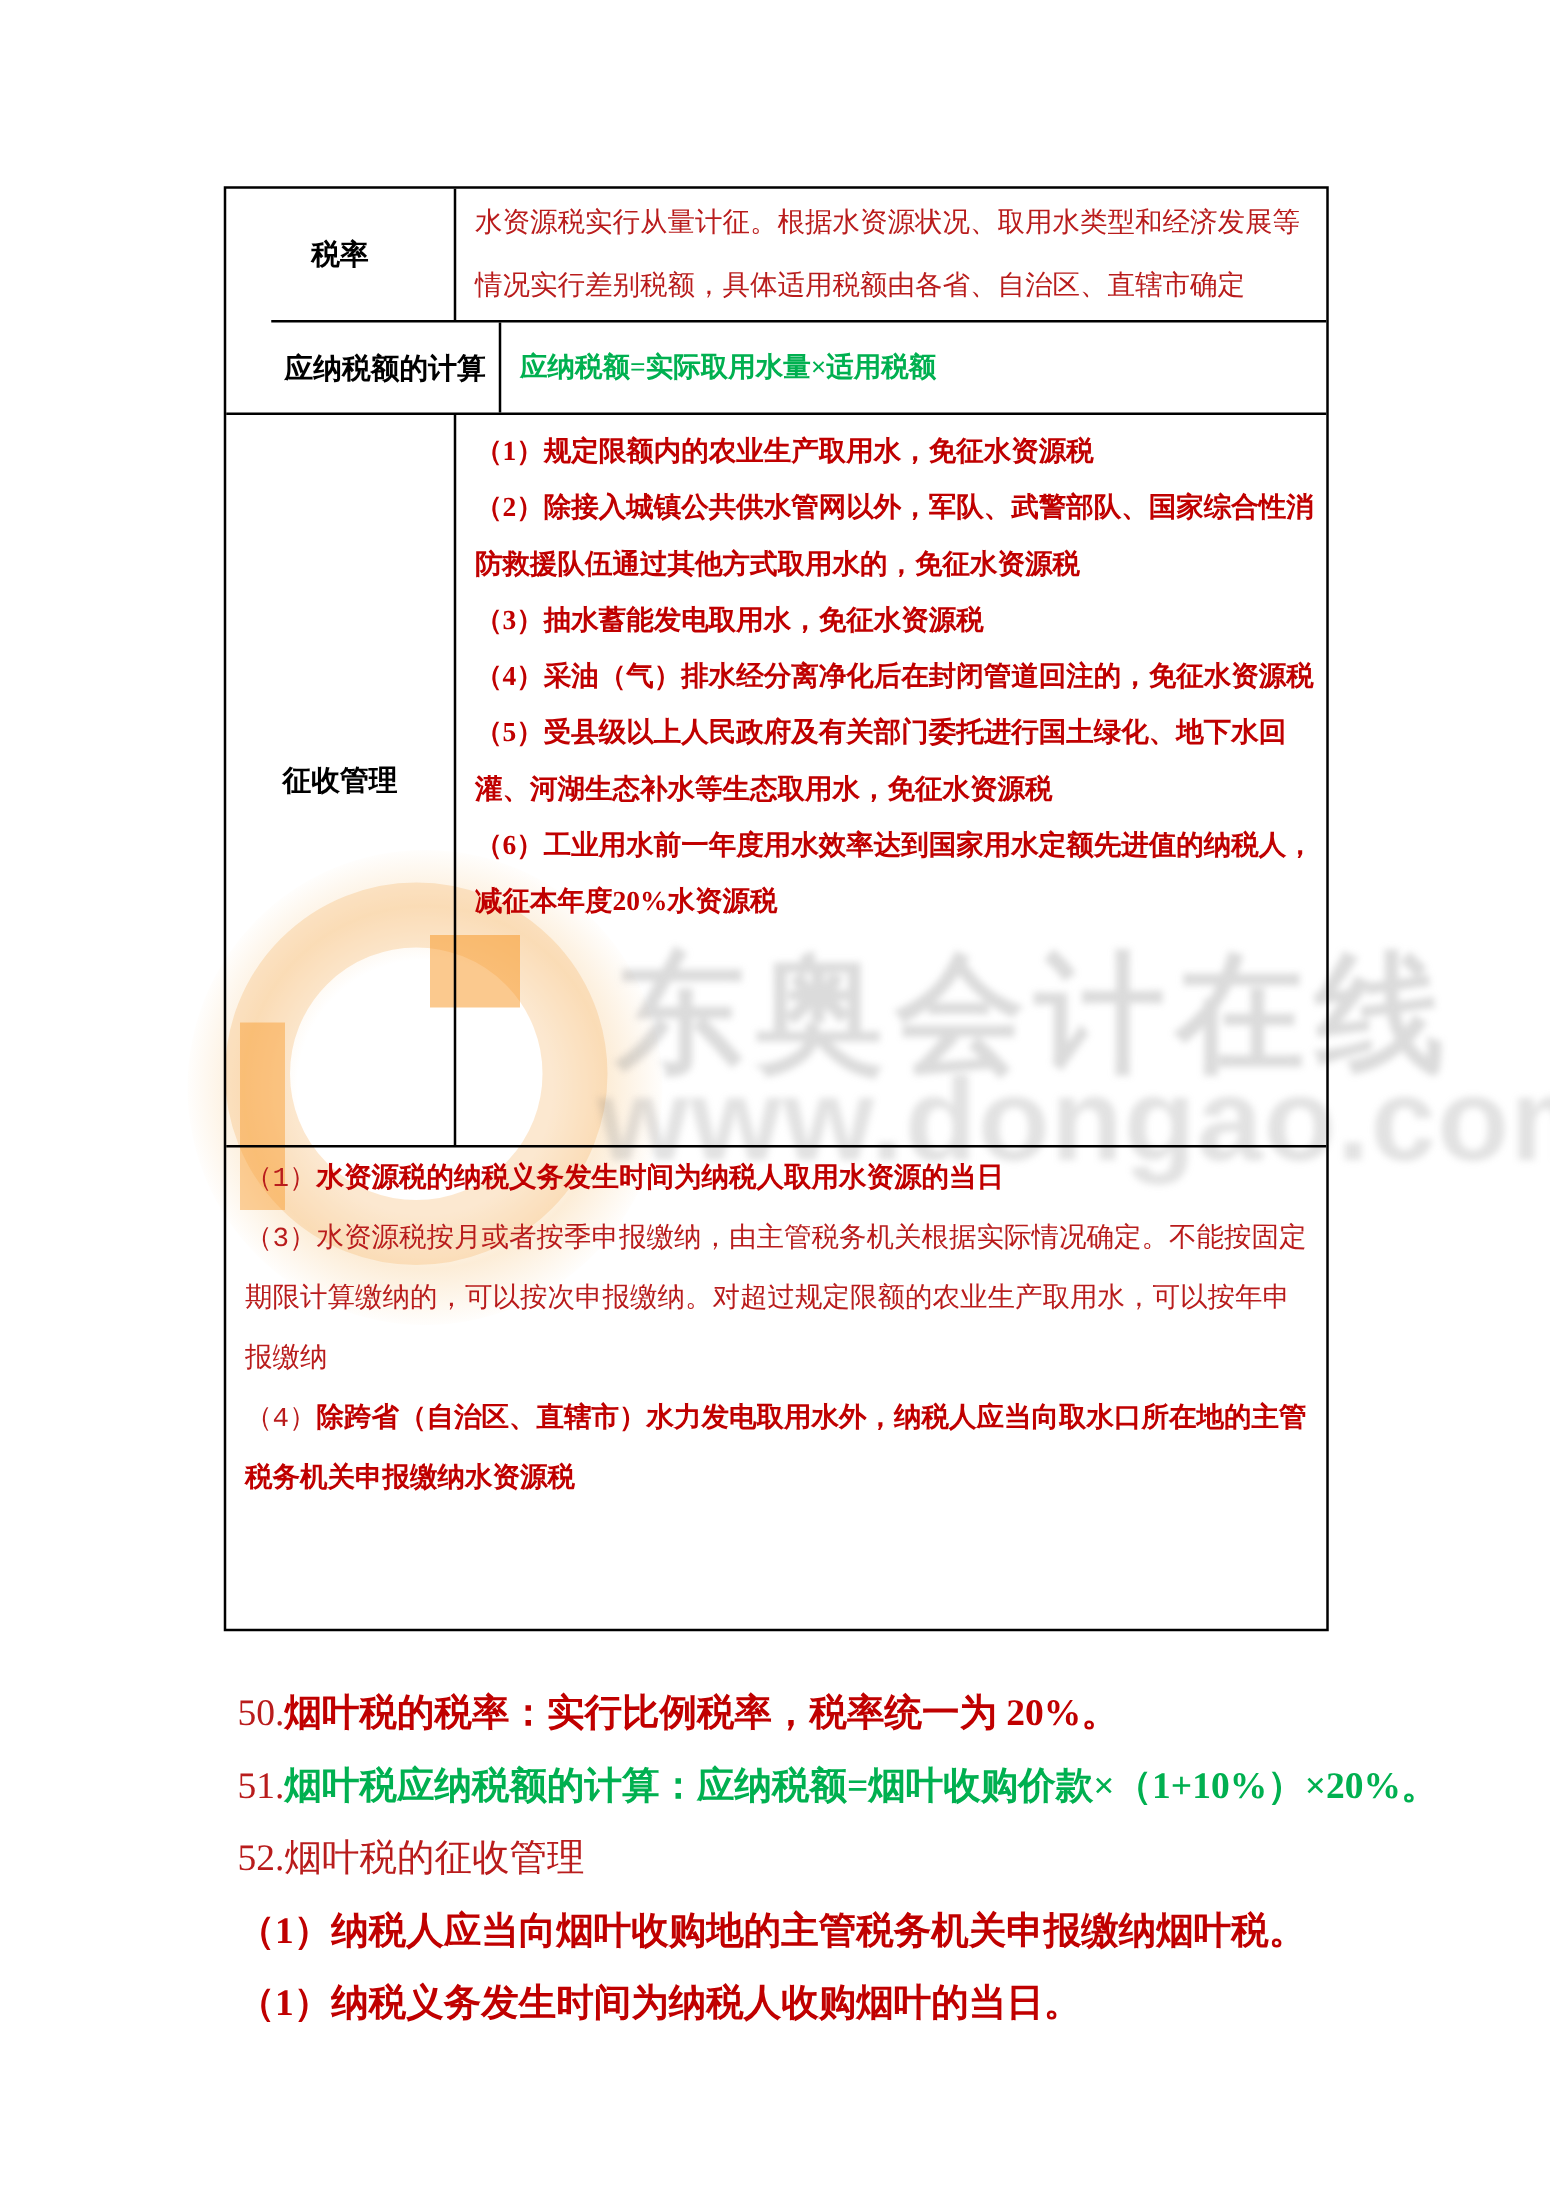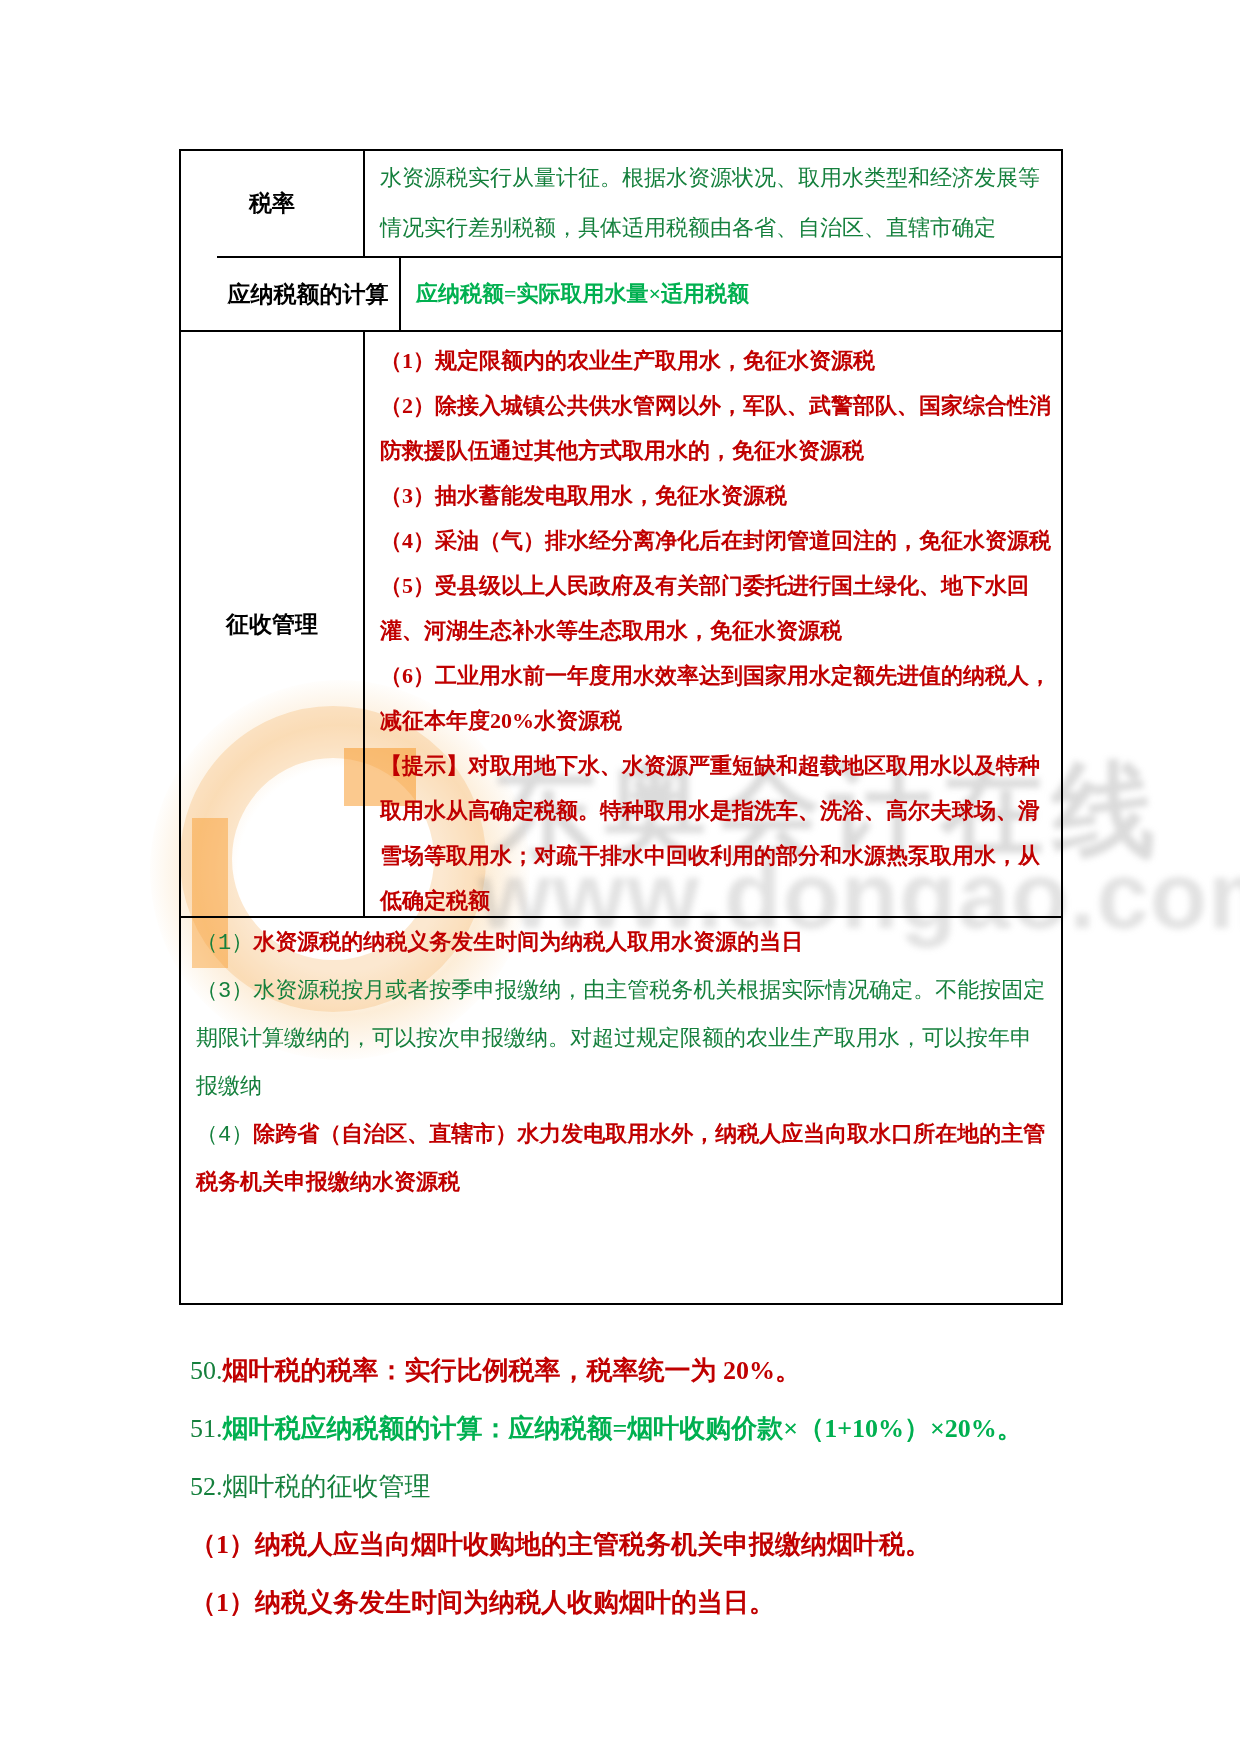--- a/index.html
+++ b/index.html
@@ -66,28 +66,28 @@
   .row-2{height:584px;}
   .row-3{height:385px;}
   .row-0 .t-body{padding-top:2px;}
   .row-0 .para{line-height:50px;}
   .row-1 .t-body{display:flex;align-items:center;}
   .row-2 .t-body{padding-top:6px;}
   .row-2 .para{line-height:45px;}
   .row-3 .t-body{padding-top:2px;font-family:Liberation Mono, monospace;}
   .row-3 .para{line-height:48px;}
 
-  .seg-black{color:#15803d;font-weight:normal;}
+  .seg-black{color:#b91c1c;font-weight:normal;}
   .seg-red{color:#c00000;font-weight:bold;margin-top:18px;}
   .seg-green{color:#00b050;font-weight:bold;}
 
   
   .notes{
     position:absolute;left:190px;top:1358px;width:910px;
-    font-size:26px;
+    font-size:30px;
   }
   .note-line{line-height:26px;margin-bottom:32px;white-space:nowrap;}
 </style>
 </head>
 <body>
 
 <div class="page">
 
   <div class="wm-halo"></div>
   <div class="wm-ring"></div>
@@ -111,21 +111,20 @@
       </div>
       <div class="t-row row-2">
         <div class="t-head">征收管理</div>
         <div class="t-body">
           <div class="para"><span class="seg-red">（1）规定限额内的农业生产取用水，免征水资源税</span></div>
           <div class="para"><span class="seg-red">（2）除接入城镇公共供水管网以外，军队、武警部队、国家综合性消防救援队伍通过其他方式取用水的，免征水资源税</span></div>
           <div class="para"><span class="seg-red">（3）抽水蓄能发电取用水，免征水资源税</span></div>
           <div class="para"><span class="seg-red">（4）采油（气）排水经分离净化后在封闭管道回注的，免征水资源税</span></div>
           <div class="para"><span class="seg-red">（5）受县级以上人民政府及有关部门委托进行国土绿化、地下水回灌、河湖生态补水等生态取用水，免征水资源税</span></div>
           <div class="para"><span class="seg-red">（6）工业用水前一年度用水效率达到国家用水定额先进值的纳税人，减征本年度20%水资源税</span></div>
-          <div class="para"><span class="seg-red">【提示】对取用地下水、水资源严重短缺和超载地区取用水以及特种取用水从高确定税额。特种取用水是指洗车、洗浴、高尔夫球场、滑雪场等取用水；对疏干排水中回收利用的部分和水源热泵取用水，从低确定税额</span></div>
         </div>
       </div>
       <div class="t-row row-3">
         <div class="t-body">
           <div class="para"><span class="seg-black">（1）</span><span class="seg-red">水资源税的纳税义务发生时间为纳税人取用水资源的当日</span></div>
           <div class="para"><span class="seg-black">（3）水资源税按月或者按季申报缴纳，由主管税务机关根据实际情况确定。不能按固定期限计算缴纳的，可以按次申报缴纳。对超过规定限额的农业生产取用水，可以按年申报缴纳</span></div>
           <div class="para"><span class="seg-black">（4）</span><span class="seg-red">除跨省（自治区、直辖市）水力发电取用水外，纳税人应当向取水口所在地的主管税务机关申报缴纳水资源税</span></div>
         </div>
       </div>
     </div>

